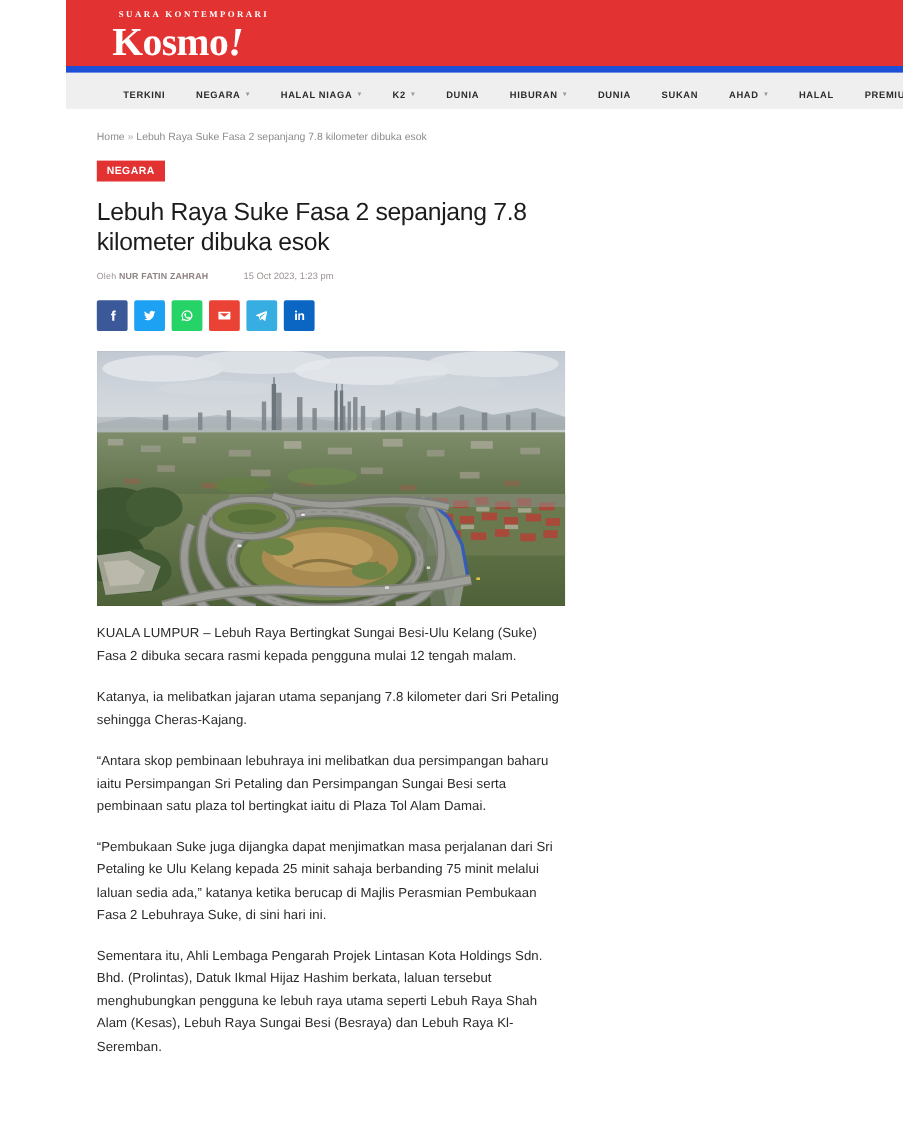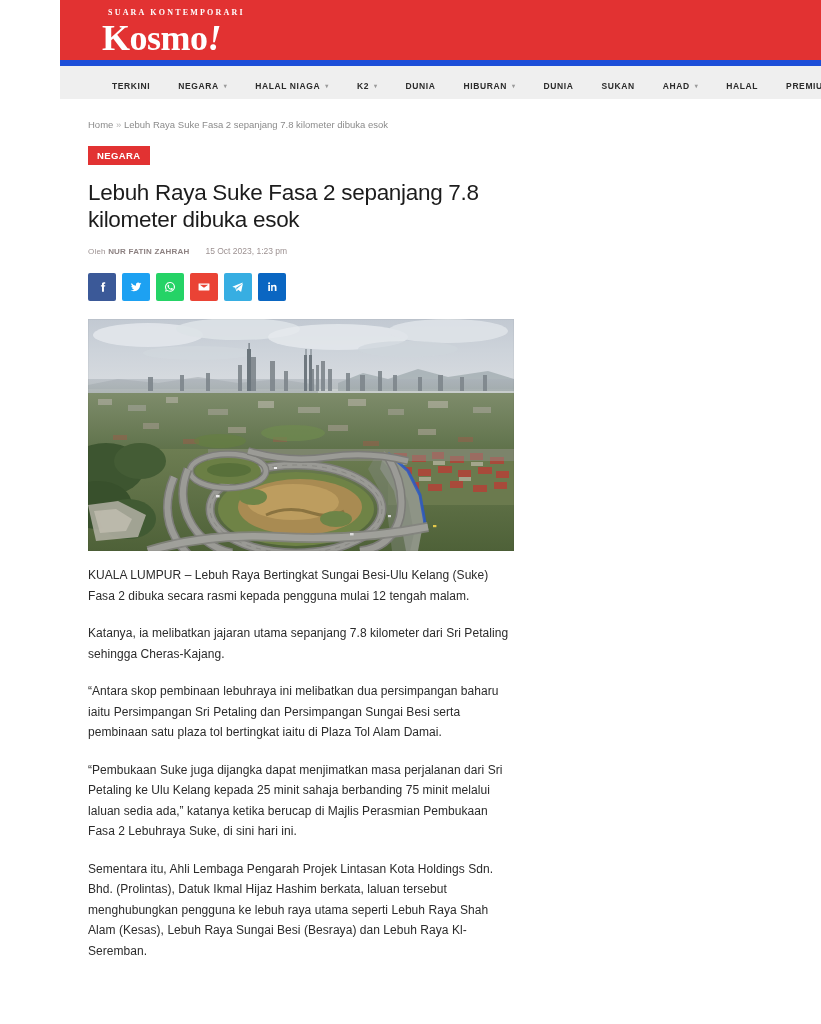--- a/index.html
+++ b/index.html
@@ -65,21 +65,21 @@
     font-size: 9.5px; font-weight: 600; letter-spacing: 0.4px;
     padding: 4px 9px 4px 9px; margin-top: 6px;
   }
 
   .headline {
     margin-top: 14px;
     font-size: 22.5px; line-height: 27px; font-weight: 400;
     color: #1c1c1c; letter-spacing: -0.3px;
   }
 
-  .byline { margin-top: 13px; display: flex; align-items: center; gap: 16px; }
+  .byline { margin-top: 13px; display: flex; align-items: center; gap: 32px; }
   .byline .author { font-size: 8px; color: #9d9292; letter-spacing: 0.2px; }
   .byline .author b { font-weight: 700; color: #8d8282; }
   .byline .date { font-size: 8.5px; color: #9d9292; }
 
   
   .share-row { margin-top: 17px; display: flex; gap: 6px; }
   .share-btn {
     width: 28px; height: 28px; border: none; cursor: pointer;
     display: flex; align-items: center; justify-content: center;
     border-radius: 2px;

